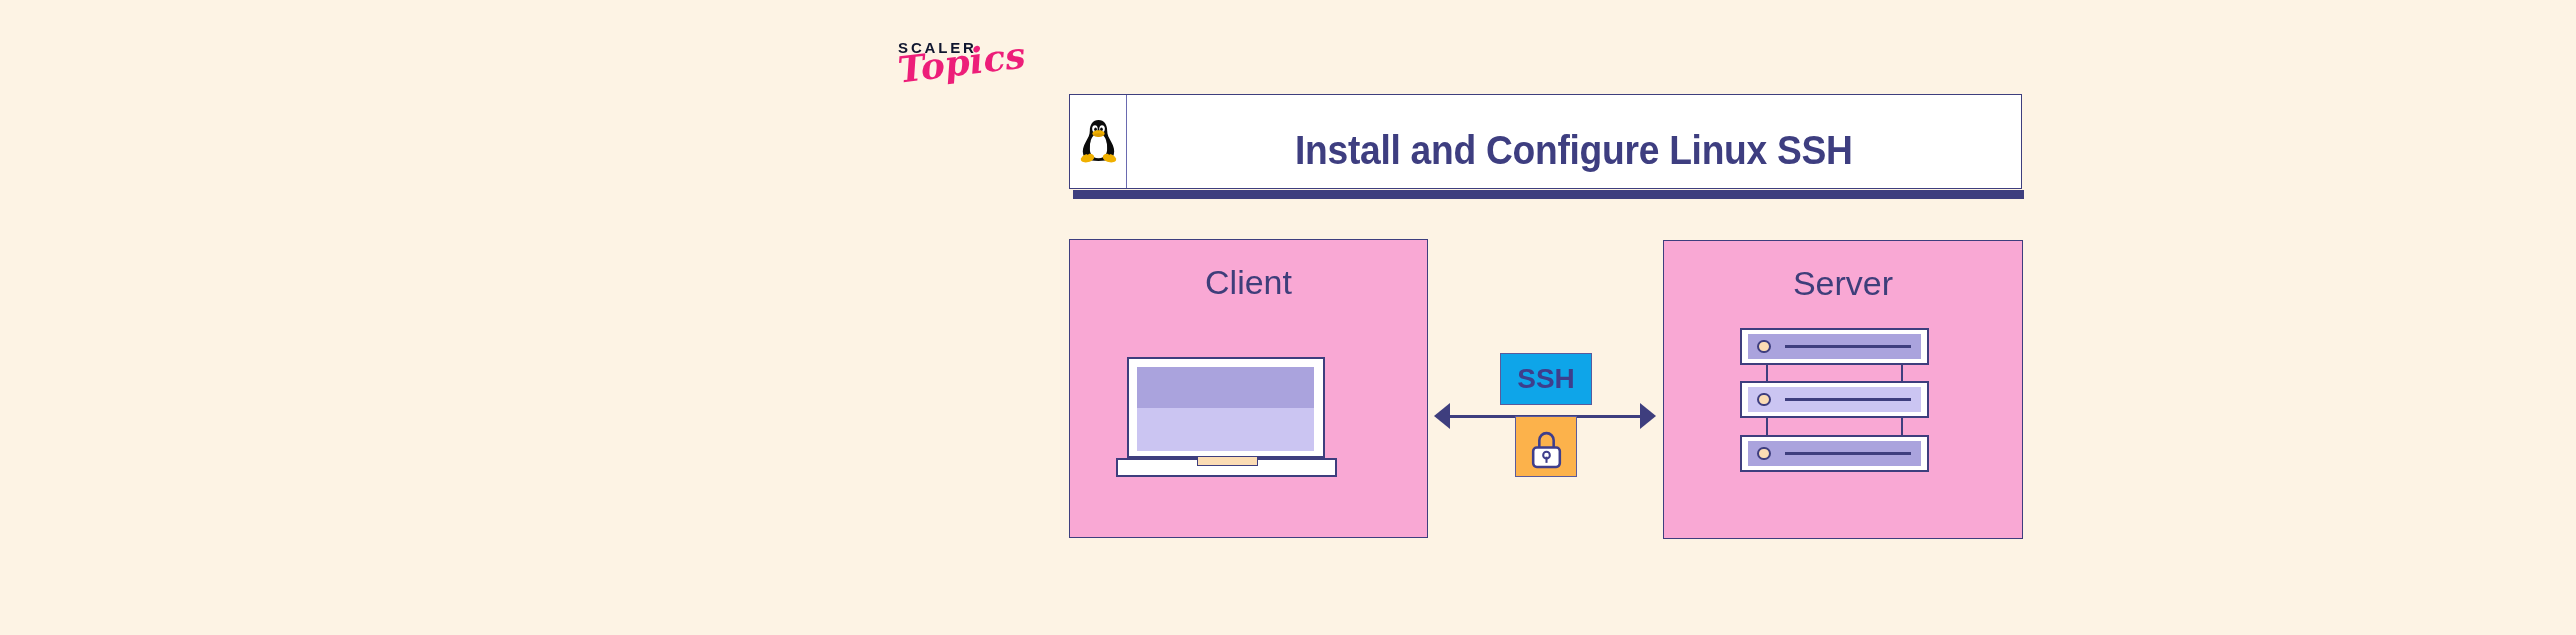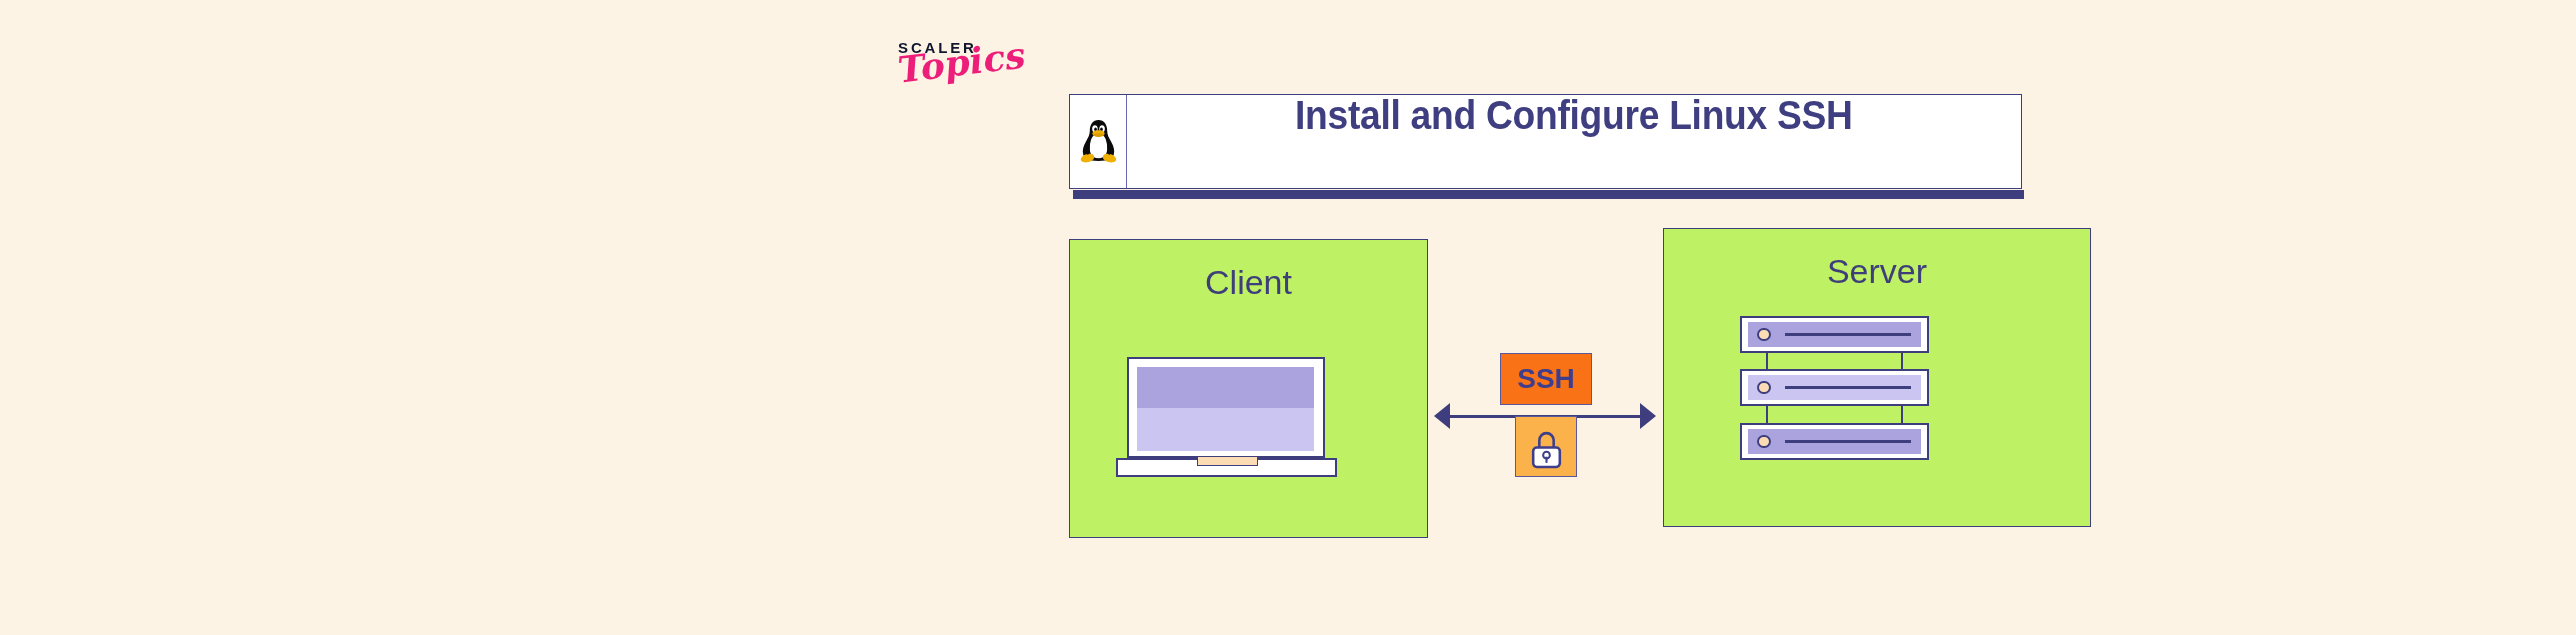--- a/index.html
+++ b/index.html
@@ -80,21 +80,21 @@
     flex: 0 0 57px;
   }
   #tux {
     width: 39px;
     height: 47px;
     display: block;
   }
   #banner-title-cell {
     flex: 1 1 auto;
     display: flex;
-    align-items: flex-start;
+    align-items: flex-end;
     justify-content: center;
     padding-bottom: 18px;
   }
   #banner-title {
     font-family: "Liberation Sans", sans-serif;
     font-weight: 700;
     font-size: 40px;
     color: #3e3e80;
     letter-spacing: -0.3px;
     transform: scaleX(0.93);
@@ -107,35 +107,35 @@
     left: 1073px;
     top: 190px;
     width: 951px;
     height: 8.8px;
     background: #3e3e7e;
   }
 
   
   .panel {
     position: absolute;
-    background: #bef264;
+    background: #f9a8d4;
     border: 1.5px solid #3e3e7e;
     box-sizing: border-box;
     padding-left: 20px;
   }
   #client-panel {
     left: 1069px;
     top: 239px;
     width: 359px;
     height: 299px;
   }
   #server-panel {
     left: 1663px;
-    top: 228px;
-    width: 428px;
+    top: 240px;
+    width: 360px;
     height: 299px;
   }
   .panel-label {
     position: absolute;
     left: 0;
     top: 25px;
     width: 100%;
     text-align: center;
     font-family: "Liberation Sans", sans-serif;
     font-weight: 400;
@@ -281,21 +281,21 @@
   #arrow-head-right {
     left: 1640px;
     border-left: 16px solid #3e3e7e;
   }
   #ssh-badge {
     position: absolute;
     left: 1500px;
     top: 353px;
     width: 92px;
     height: 52px;
-    background: #f97316;
+    background: #0ea5e9;
     border: 1.5px solid #5a5a9b;
     box-sizing: border-box;
     display: flex;
     align-items: center;
     justify-content: center;
   }
   #ssh-badge-label {
     font-family: "Liberation Sans", sans-serif;
     font-weight: 700;
     font-size: 28px;

